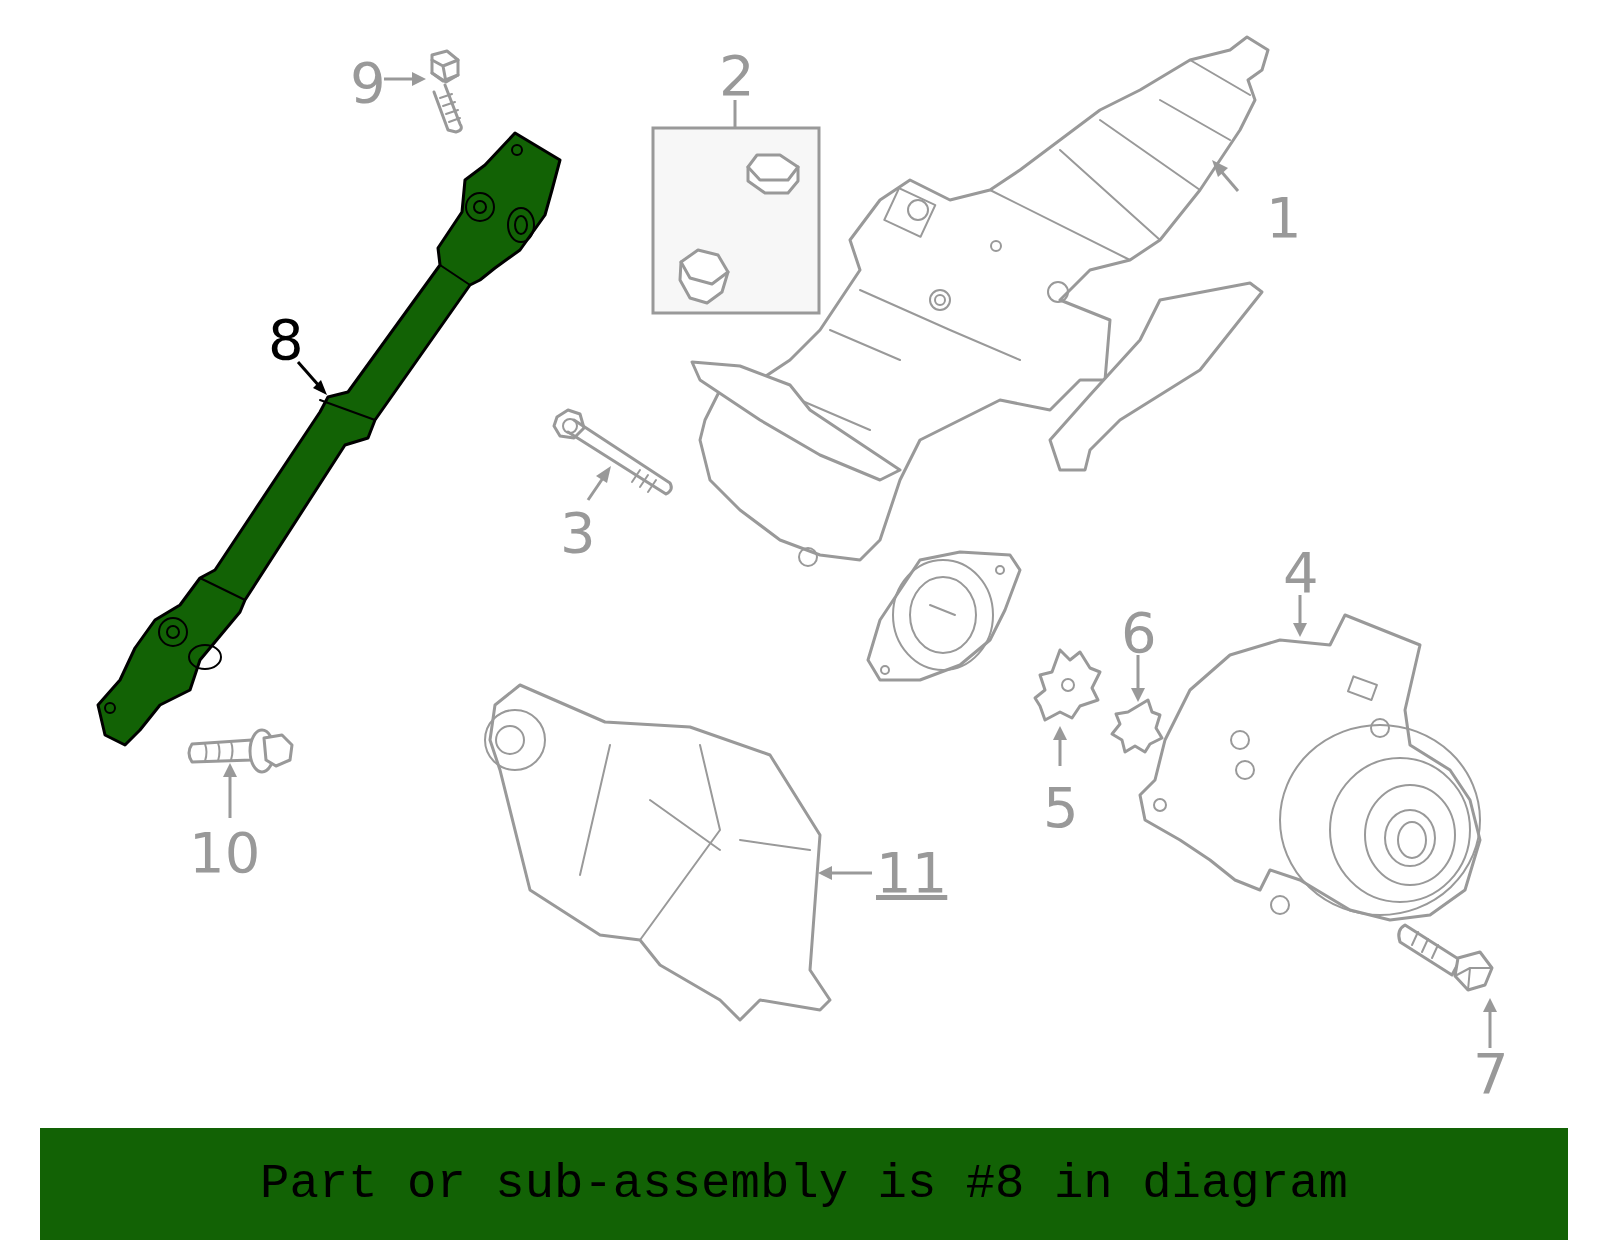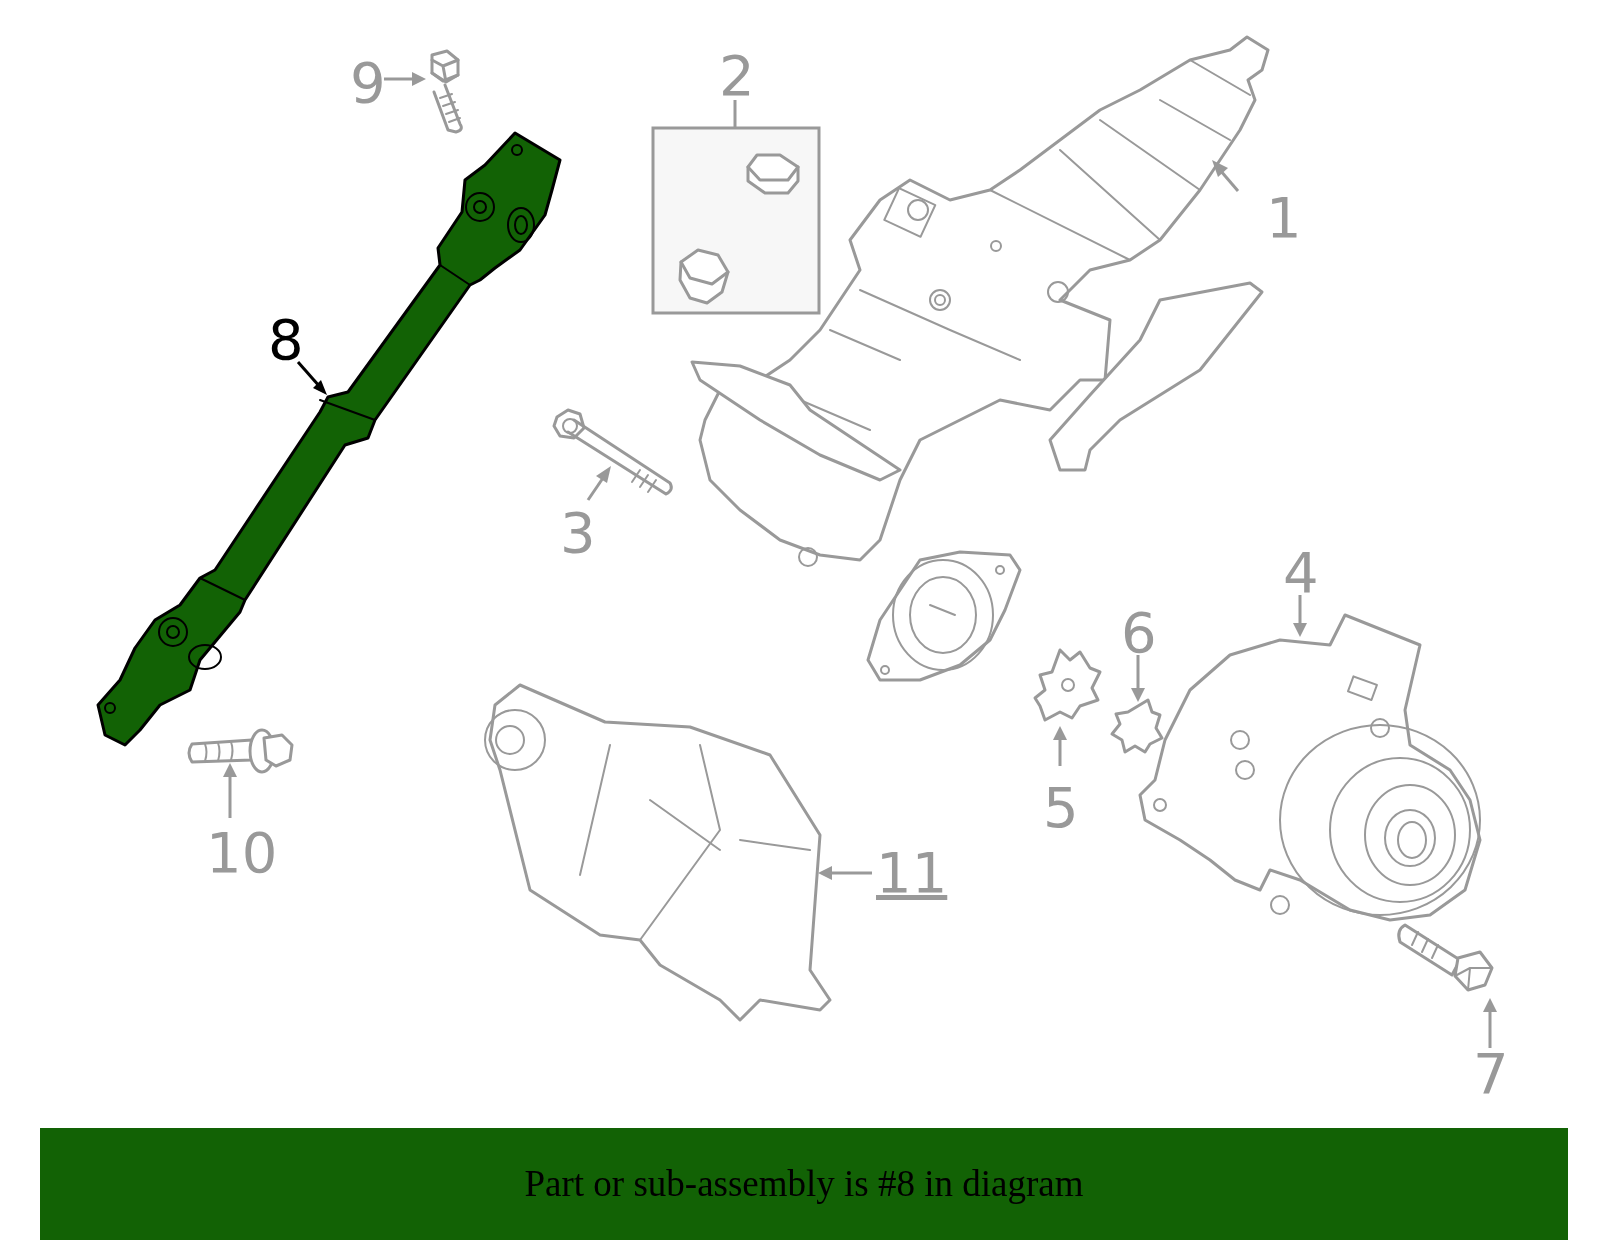--- a/index.html
+++ b/index.html
@@ -1,21 +1,21 @@
 <!DOCTYPE html>
 <html><head>
 <meta charset="utf-8">
 <style>
   html, body { margin: 0; padding: 0; background: #ffffff; }
   body { width: 1600px; height: 1249px; position: relative; overflow: hidden; font-family: "DejaVu Sans", sans-serif; }
   .diagram { position: absolute; left: 0; top: 0; width: 1600px; height: 1249px; }
   .callout { position: absolute; font-family: "DejaVu Sans", sans-serif; font-size: 56px; color: #999999; line-height: 1; }
   .callout.active { color: #000000; }
   .banner { position: absolute; left: 40px; top: 1128px; width: 1528px; height: 112px; background: #126205; color: #000; text-align: center; display: flex; flex-direction: column; justify-content: center; }
-  .banner-line { font-family: Liberation Serif, serif; font-size: 37px; line-height: 50px; }
+  .banner-line { font-family: Liberation Mono, monospace; font-size: 49px; line-height: 50px; }
   svg .g { fill: none; stroke: #999999; stroke-width: 3; stroke-linejoin: round; stroke-linecap: round; }
   svg .gt { fill: none; stroke: #999999; stroke-width: 2; stroke-linejoin: round; stroke-linecap: round; }
   svg .gw { fill: #ffffff; stroke: #999999; stroke-width: 3; stroke-linejoin: round; }
   svg .hl { fill: #126205; stroke: #000000; stroke-width: 3; stroke-linejoin: round; }
   svg .hlt { fill: none; stroke: #000000; stroke-width: 2; stroke-linecap: round; }
   svg .arr { fill: #999999; }
   svg .arrb { fill: #000000; }
 </style>
 </head>
 <body>
@@ -172,19 +172,19 @@
 
   <span class="callout" style="left:1266px;top:190px;">1</span>
   <span class="callout" style="left:719px;top:48px;">2</span>
   <span class="callout" style="left:560px;top:505px;">3</span>
   <span class="callout" style="left:1283px;top:545px;">4</span>
   <span class="callout" style="left:1043px;top:780px;">5</span>
   <span class="callout" style="left:1121px;top:605px;">6</span>
   <span class="callout" style="left:1473px;top:1046px;">7</span>
   <span class="callout active" style="left:268px;top:312px;">8</span>
   <span class="callout" style="left:350px;top:55px;">9</span>
-  <span class="callout" style="left:206px;top:825px;">10</span>
+  <span class="callout" style="left:189px;top:825px;">10</span>
   <span class="callout" style="left:876px;top:845px;text-decoration:underline;">11</span>
 </div>
 
 <div class="banner">
   <div class="banner-line">Part or sub-assembly is #8 in diagram</div>
 </div>
 
 </body></html>

